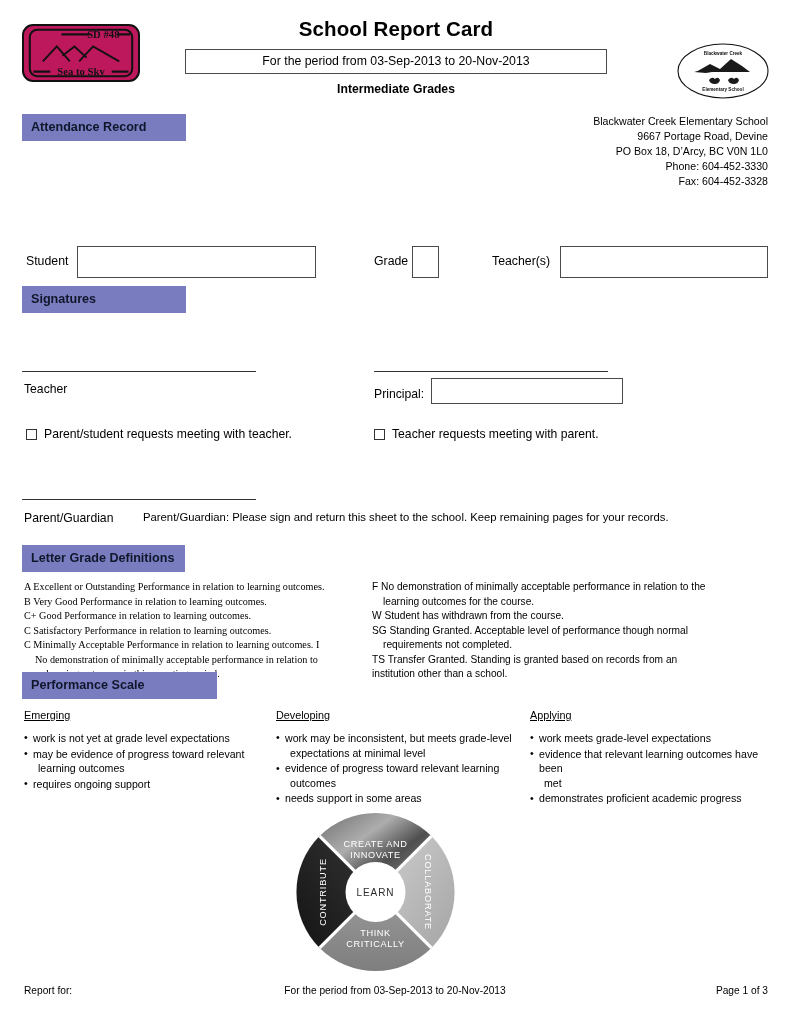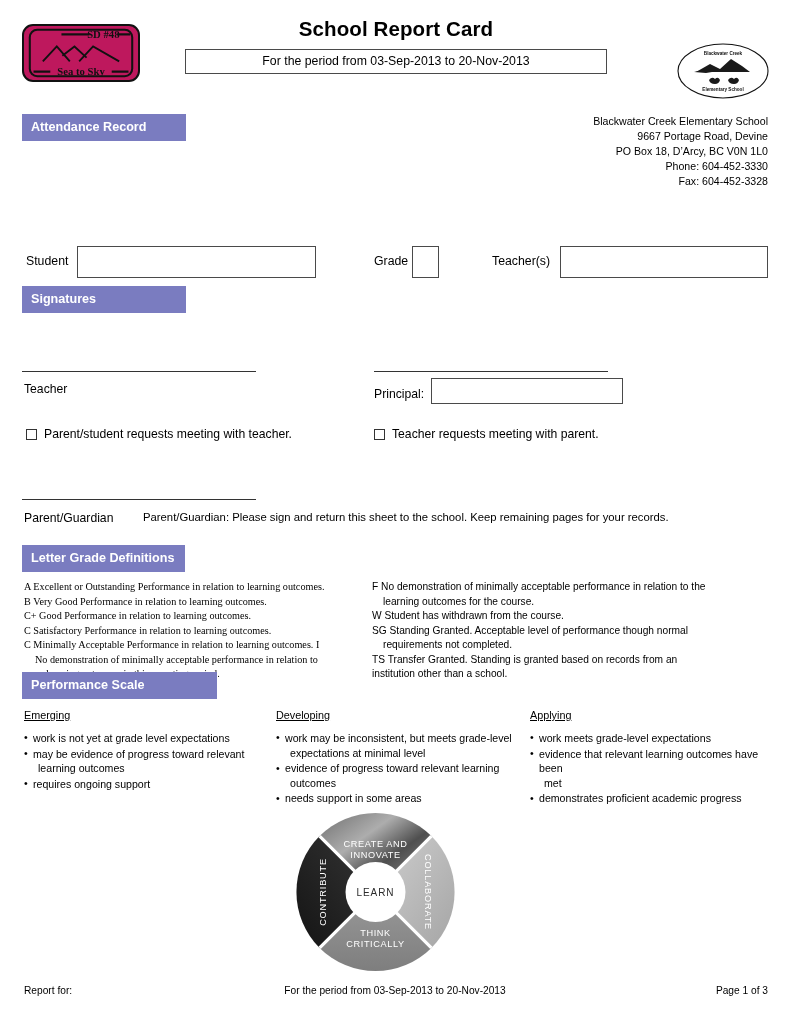--- a/index.html
+++ b/index.html
@@ -53,21 +53,21 @@
 
   .school-seal {
     position: absolute; left: 676px; top: 42px;
     width: 94px; height: 58px;
   }
   .school-seal svg { display: block; width: 100%; height: 100%; }
 
   
   .bar {
     background: #7a7cc0;
-    color: #ffffff;
+    color: #0f172a;
     font-weight: bold;
     font-size: 12.6px;
     padding: 7px 0 7px 9px;
     line-height: 1.05;
   }
   .bar-attendance { position: absolute; left: 22px; top: 114px; width: 164px; }
   .bar-signatures { position: absolute; left: 22px; top: 286px; width: 164px; }
   .bar-letter     { position: absolute; left: 22px; top: 545px; width: 163px; }
   .bar-perf       { position: absolute; left: 22px; top: 672px; width: 195px; }
 
@@ -181,20 +181,21 @@
         <polyline points="57,38 72,22 100,38" fill="none" stroke="#111" stroke-width="2"></polyline>
         <line x1="8" y1="49" x2="26" y2="49" stroke="#111" stroke-width="2.4"></line>
         <line x1="92" y1="49" x2="110" y2="49" stroke="#111" stroke-width="2.4"></line>
         <text x="59" y="53" font-family="Liberation Serif, serif" font-size="11.5" font-weight="bold" text-anchor="middle" fill="#111">Sea to Sky</text>
       </svg>
     </div>
 
     <div class="title-block">
       <div class="main-title">School Report Card</div>
       <div class="period-box">For the period from 03-Sep-2013 to 20-Nov-2013</div>
+      <div class="subtitle">Intermediate Grades</div>
     </div>
 
     <div class="school-seal">
       <svg viewBox="0 0 94 58" xmlns="http://www.w3.org/2000/svg">
         <ellipse cx="47" cy="29" rx="45" ry="27" fill="#fff" stroke="#111" stroke-width="1.1"></ellipse>
         <text x="47" y="13" font-family="Liberation Sans, sans-serif" font-size="4.6" font-weight="bold" text-anchor="middle" fill="#111">Blackwater Creek</text>
         <path d="M20 30 L34 22 L44 27 L55 17 L66 24 L74 30 Z" fill="#1a1a1a"></path>
         <path d="M18 30 L30 27 L42 29 L30 31 Z" fill="#1a1a1a"></path>
         <path d="M33 38 q3 -4 6 -1 q3 -3 5 1 q-1 4 -5 4 q-5 0 -6 -4 z" fill="#1a1a1a"></path>
         <path d="M52 38 q3 -4 6 -1 q3 -3 5 1 q-1 4 -5 4 q-5 0 -6 -4 z" fill="#1a1a1a"></path>

